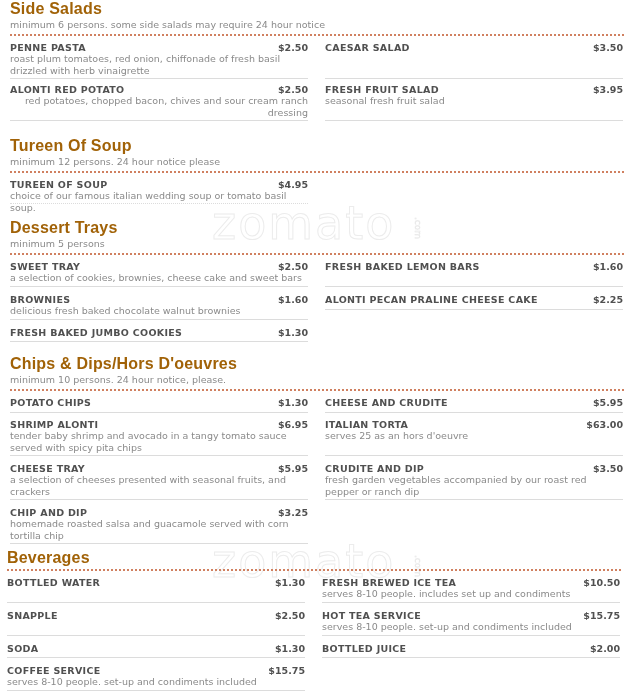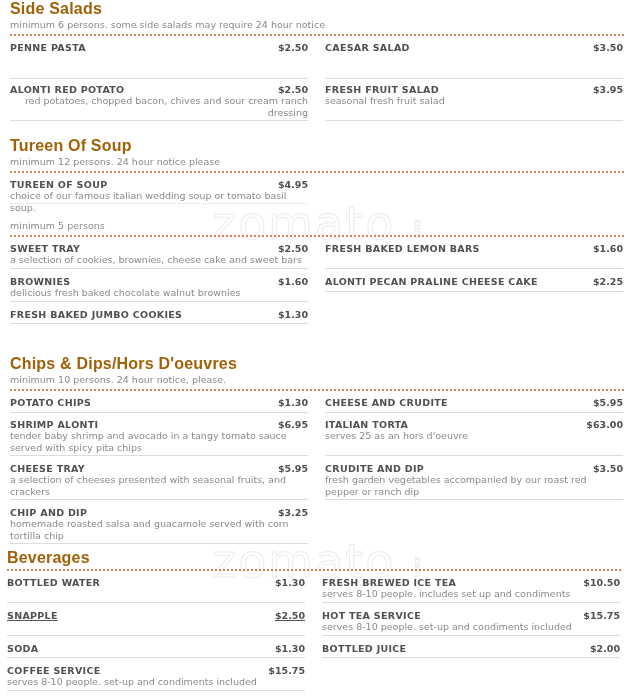--- a/index.html
+++ b/index.html
@@ -45,20 +45,21 @@
   <h2 class="sec-title">Side Salads</h2>
   <div class="sec-note">minimum 6 persons. some side salads may require 24 hour notice</div>
   <div class="dotted"></div>
   <div class="cols" style="height:90px;">
     <div class="col left">
       <div class="item" style="top:4px; height:36px;">
         <div class="item-head">
             <span class="item-name">PENNE PASTA</span>
             <span class="item-price">$2.50</span>
           </div>
+        <div class="item-desc">roast plum tomatoes, red onion, chiffonade of fresh basil drizzled with herb vinaigrette</div>
       </div>
       <div class="item" style="top:46px; height:36px;text-align:right;">
         <div class="item-head">
             <span class="item-name">ALONTI RED POTATO</span>
             <span class="item-price">$2.50</span>
           </div>
         <div class="item-desc">red potatoes, chopped bacon, chives and sour cream ranch dressing</div>
       </div>
     </div>
     <div class="col right">
@@ -90,20 +91,21 @@
             <span class="item-name">TUREEN OF SOUP</span>
             <span class="item-price">$4.95</span>
           </div>
         <div class="item-desc">choice of our famous italian wedding soup or tomato basil soup.</div>
       </div>
     </div>
   </div>
 </div>
 
 <div class="section" style="top:219px;">
+  <h2 class="sec-title">Dessert Trays</h2>
   <div class="sec-note">minimum 5 persons</div>
   <div class="dotted"></div>
   <div class="cols" style="height:100px;">
     <div class="col left">
       <div class="item" style="top:4px; height:25px;">
         <div class="item-head">
             <span class="item-name">SWEET TRAY</span>
             <span class="item-price">$2.50</span>
           </div>
         <div class="item-desc">a selection of cookies, brownies, cheese cake and sweet bars</div>
@@ -202,21 +204,21 @@
   <h2 class="sec-title">Beverages</h2>
   <div class="dotted" style="margin-top:2px;"></div>
   <div class="cols" style="height:140px;">
     <div class="col left">
       <div class="item" style="top:4px; height:25px;">
         <div class="item-head">
             <span class="item-name">BOTTLED WATER</span>
             <span class="item-price">$1.30</span>
           </div>
       </div>
-      <div class="item" style="top:37px; height:25px;text-decoration:underline;">
+      <div class="item" style="top:37px; height:25px;">
         <div class="item-head">
             <span class="item-name">SNAPPLE</span>
             <span class="item-price">$2.50</span>
           </div>
       </div>
       <div class="item" style="top:70px; height:14px;">
         <div class="item-head">
             <span class="item-name">SODA</span>
             <span class="item-price">$1.30</span>
           </div>

